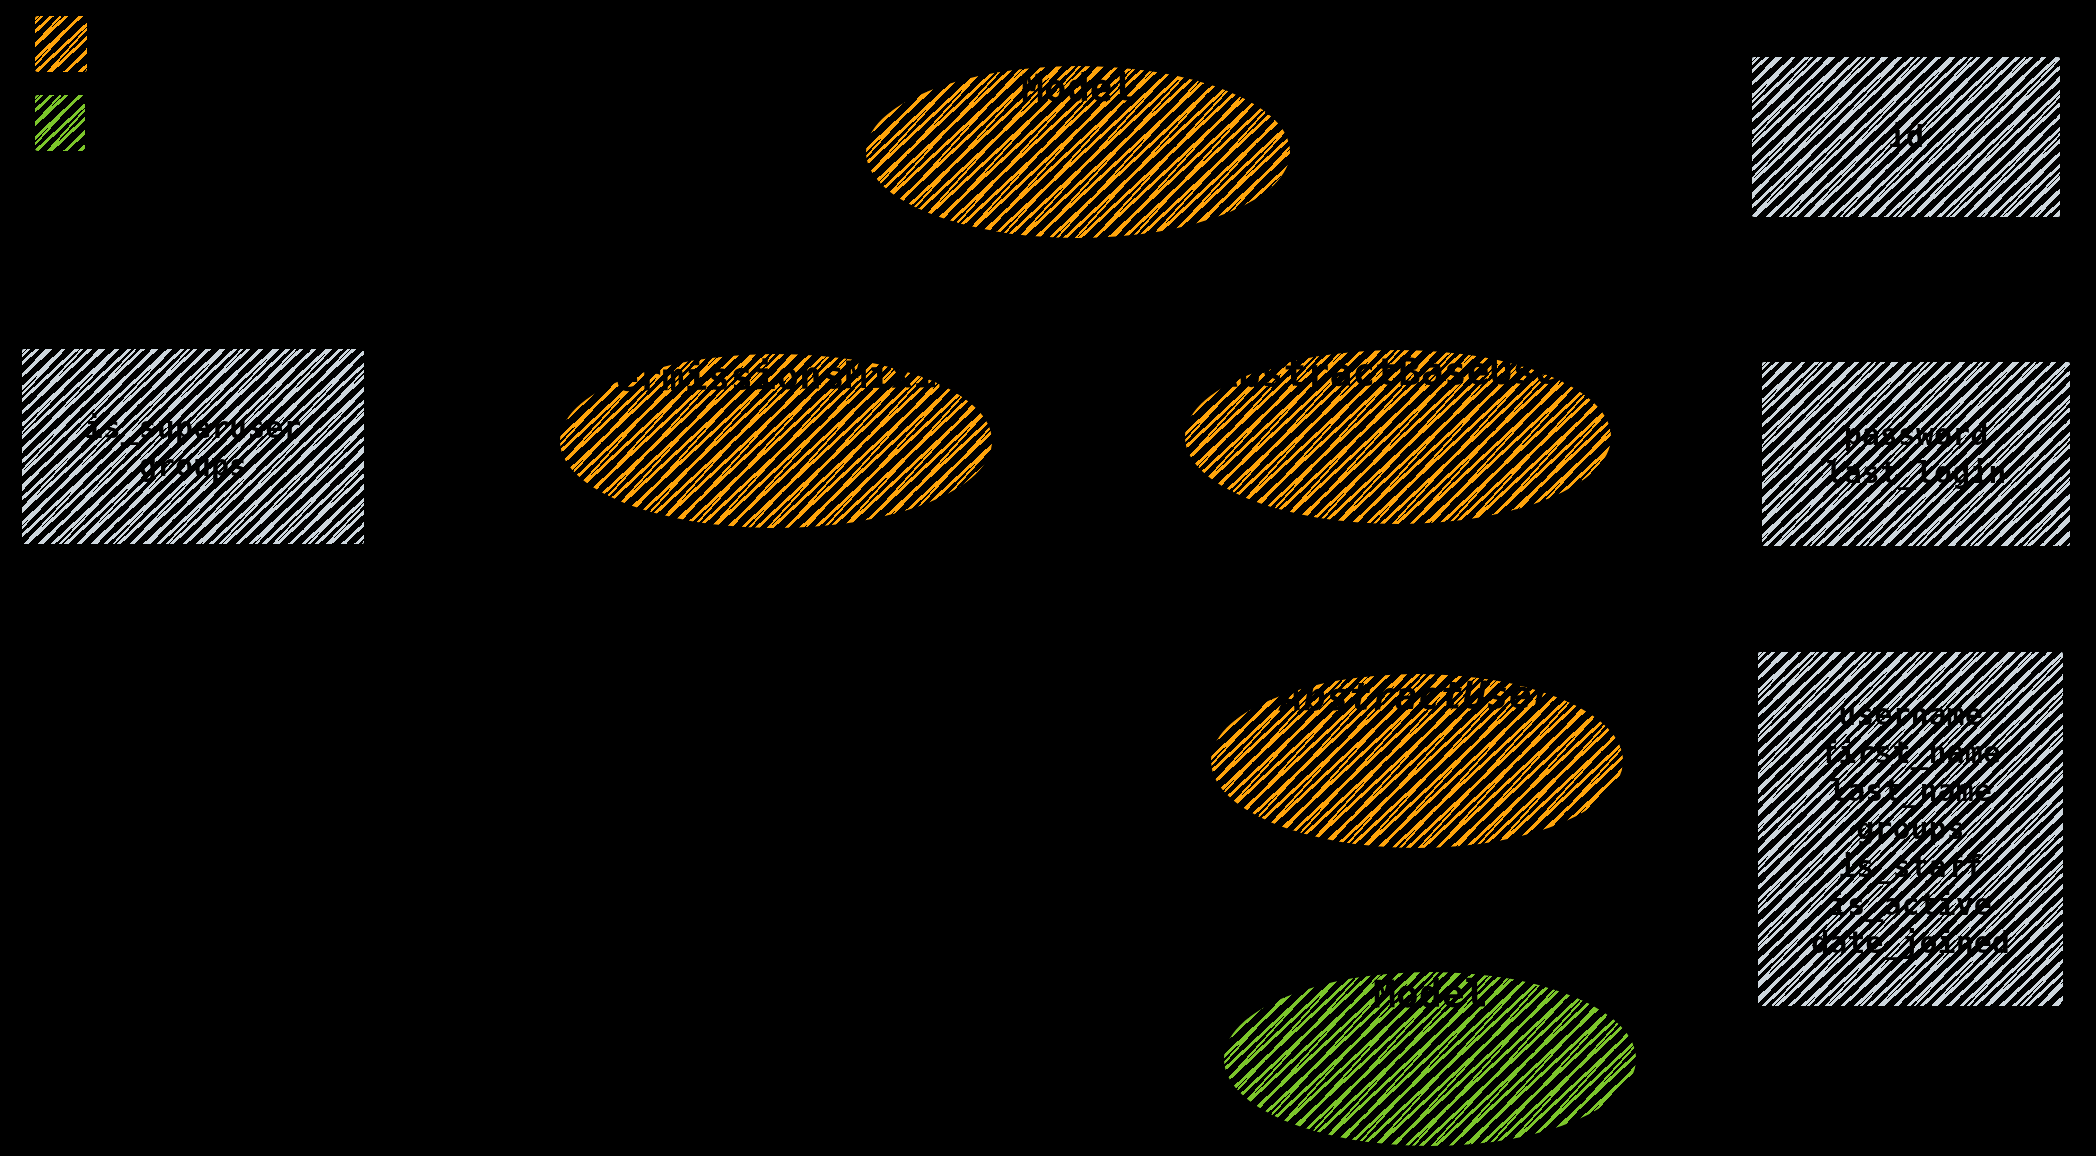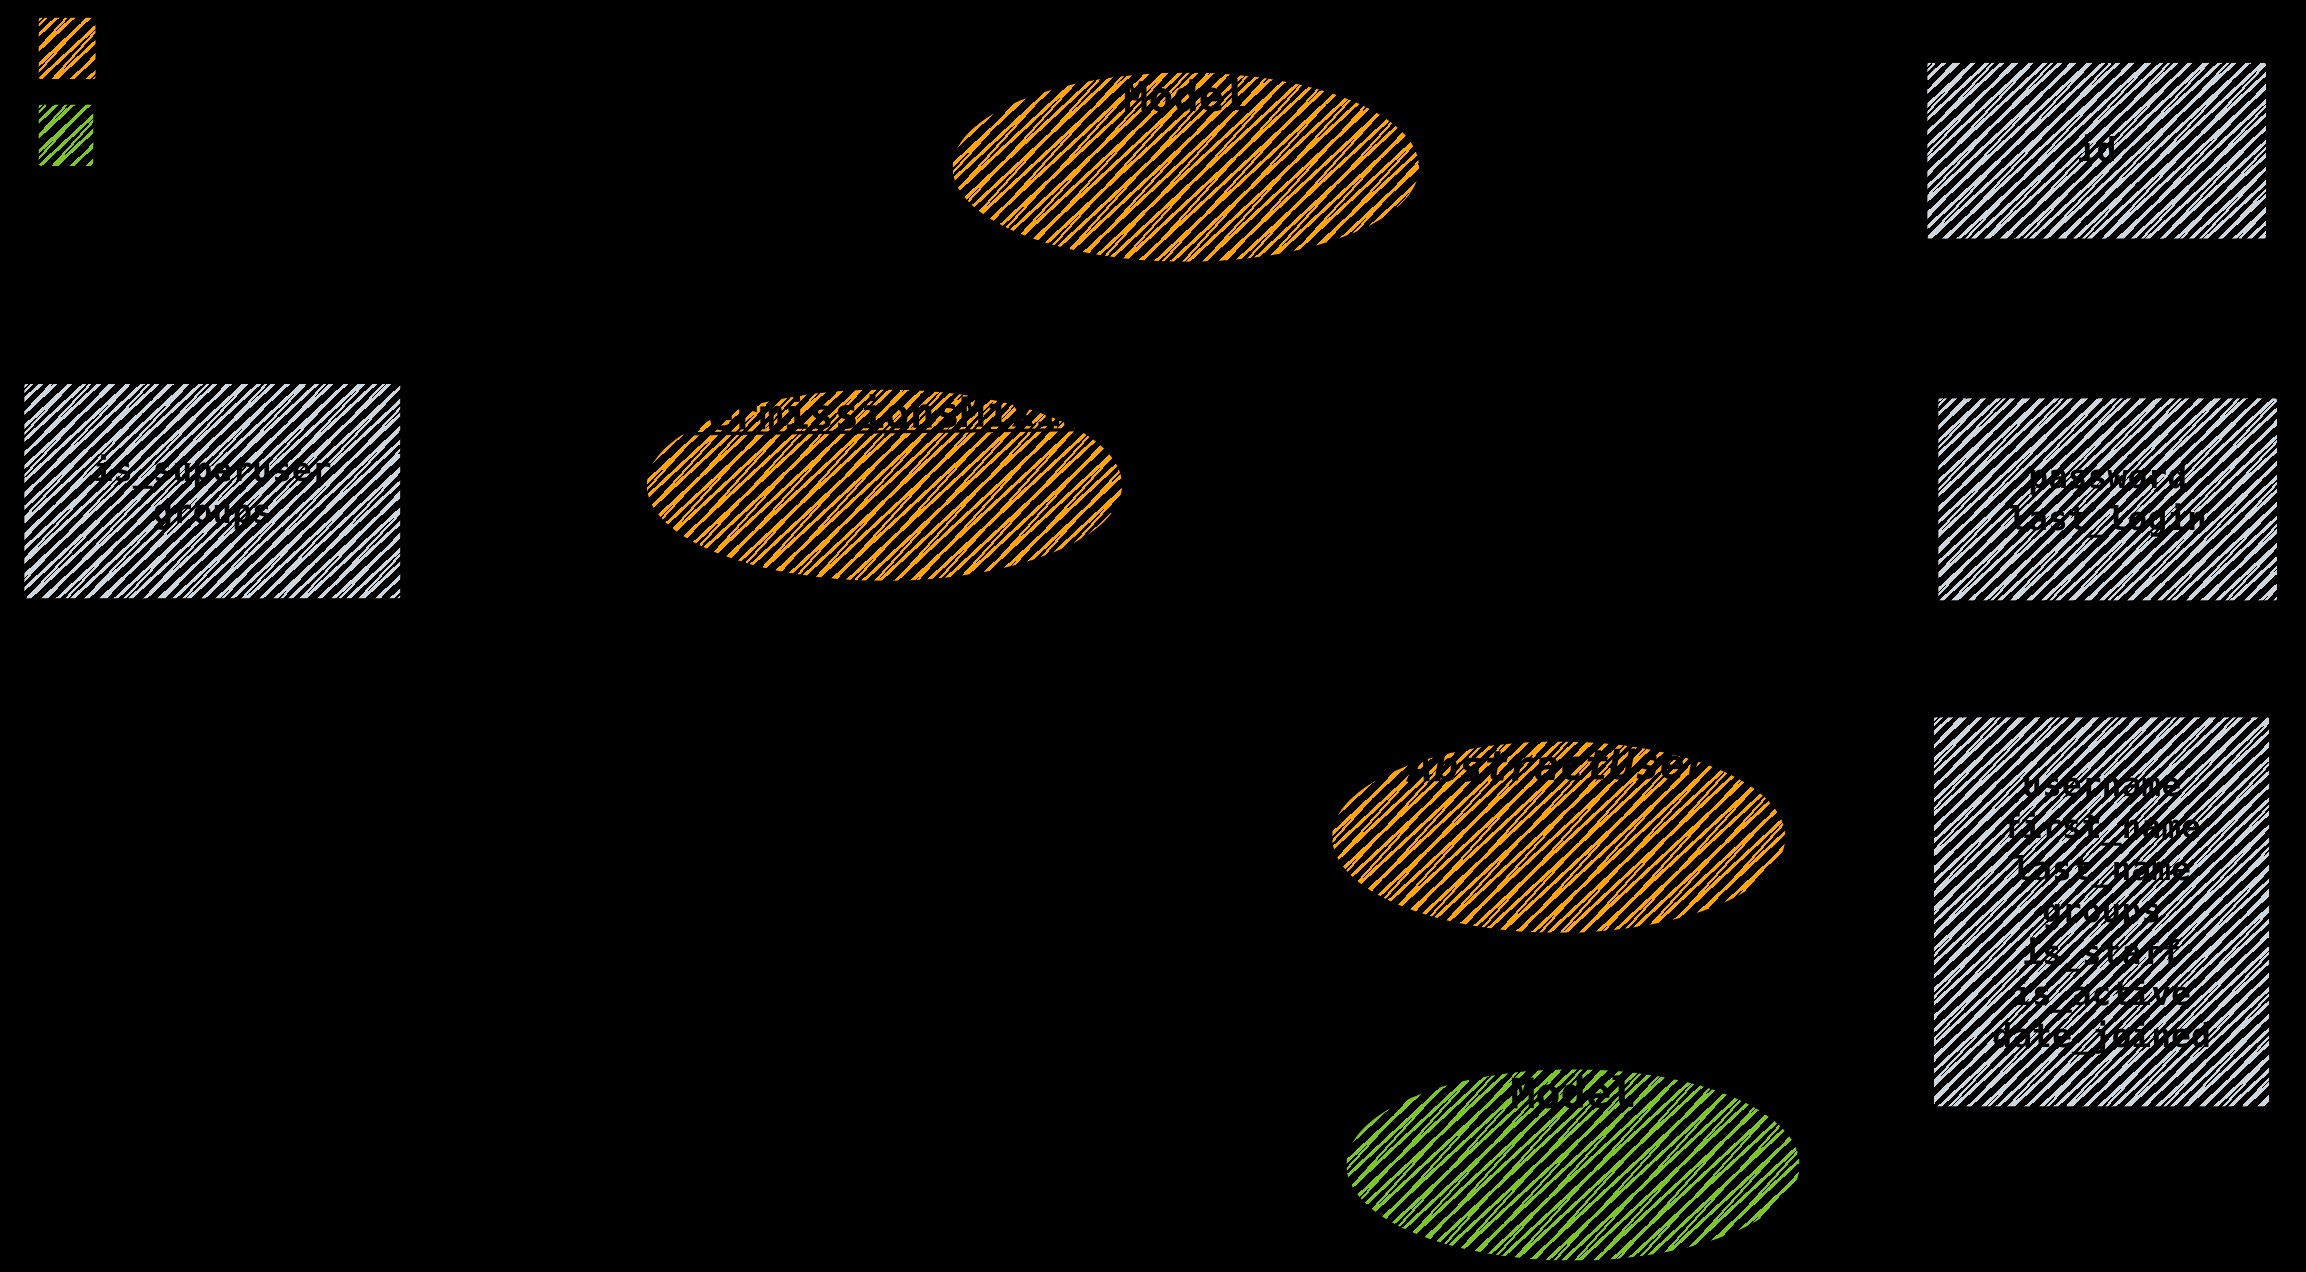--- a/index.html
+++ b/index.html
@@ -51,21 +51,21 @@
   }
   .node .label {
     font-size: 38px;
     font-weight: bold;
     color: var(--text, #000);
     letter-spacing: 0px;
     white-space: nowrap;
     transform: rotate(-0.6deg);
   }
   #node-model            { left: 866px;  top: 66px;  width: 424px; height: 172px; }
-  #node-permissionsmixin { left: 588px;  top: 354px; width: 432px; height: 174px; text-decoration: underline; }
+  #node-permissionsmixin { left: 560px;  top: 354px; width: 432px; height: 174px; }
   #node-abstractbaseuser { left: 1185px; top: 350px; width: 426px; height: 174px; }
   #node-abstractuser     { left: 1211px; top: 674px; width: 412px; height: 174px; font-style: italic; }
   #node-user             { left: 1224px; top: 972px; width: 412px; height: 174px; }
 
   
   .fieldbox {
     position: absolute;
     display: flex;
     flex-direction: column;
     align-items: center;
@@ -95,20 +95,23 @@
   </div>
 
   <div class="node hatch-orange" id="node-model">
     <span class="label">Model</span>
   </div>
 
   <div class="node hatch-orange" id="node-permissionsmixin">
     <span class="label">PermissionsMixin</span>
   </div>
 
+  <div class="node hatch-orange" id="node-abstractbaseuser">
+    <span class="label">AbstractBaseUser</span>
+  </div>
 
   <div class="node hatch-orange" id="node-abstractuser">
     <span class="label">AbstractUser</span>
   </div>
 
   <div class="node hatch-green" id="node-user">
     <span class="label">Model</span>
   </div>
 
   <div class="fieldbox hatch-gray" id="box-model-fields">

